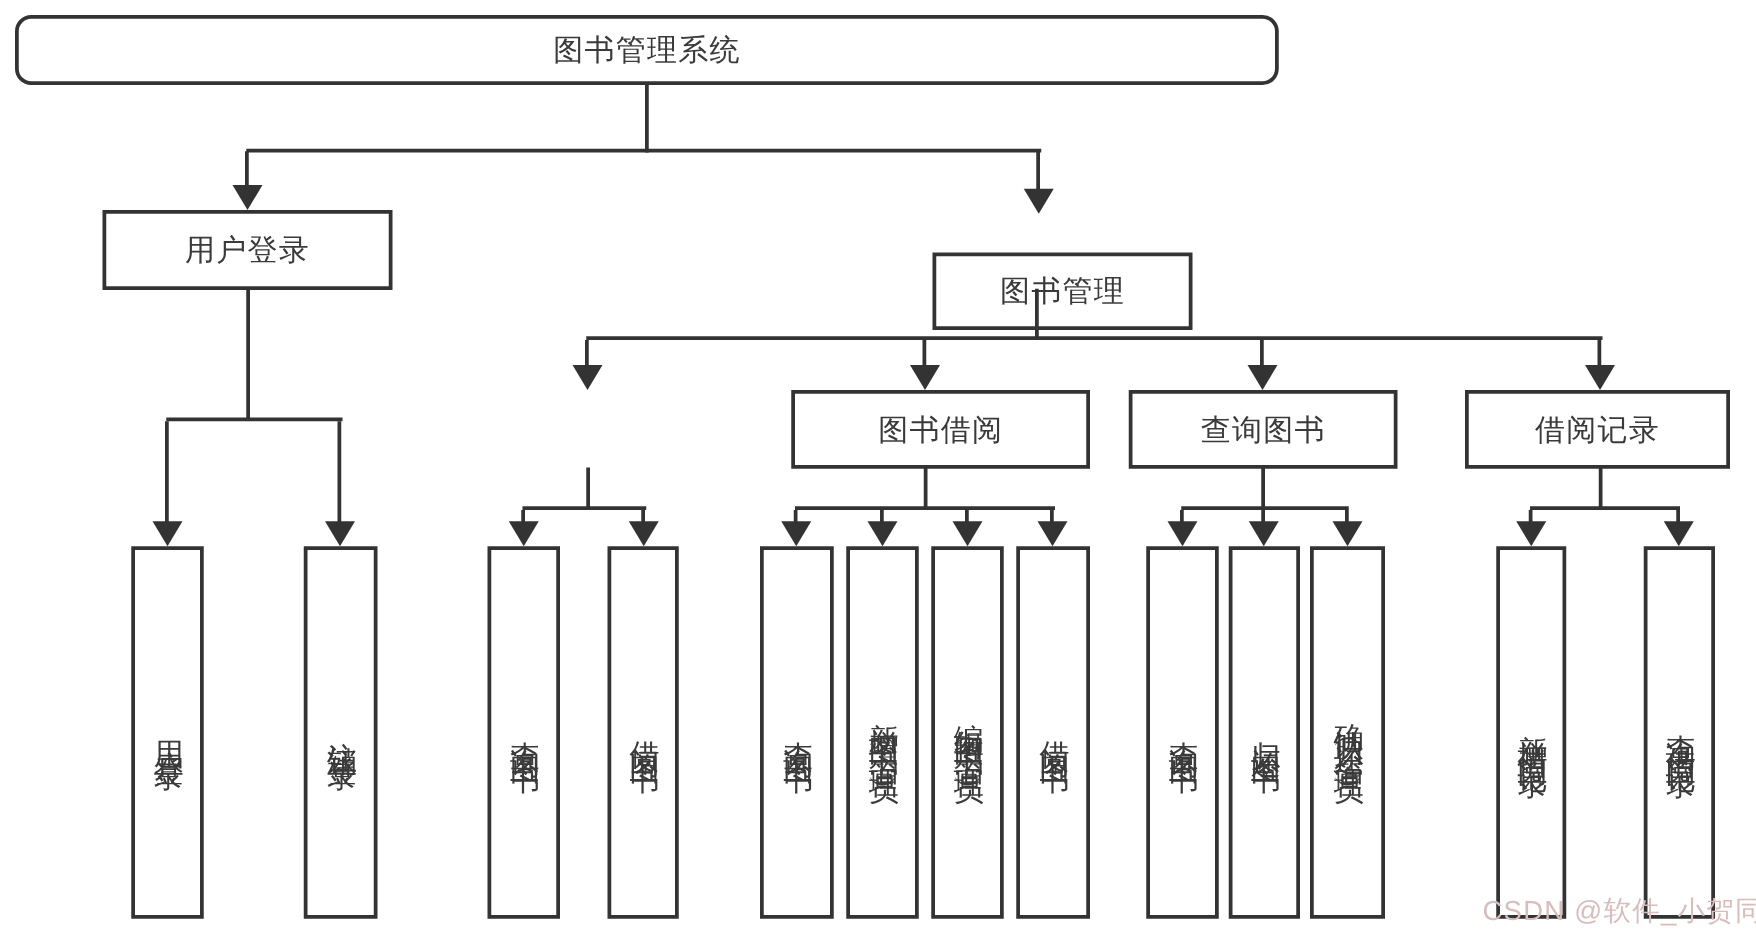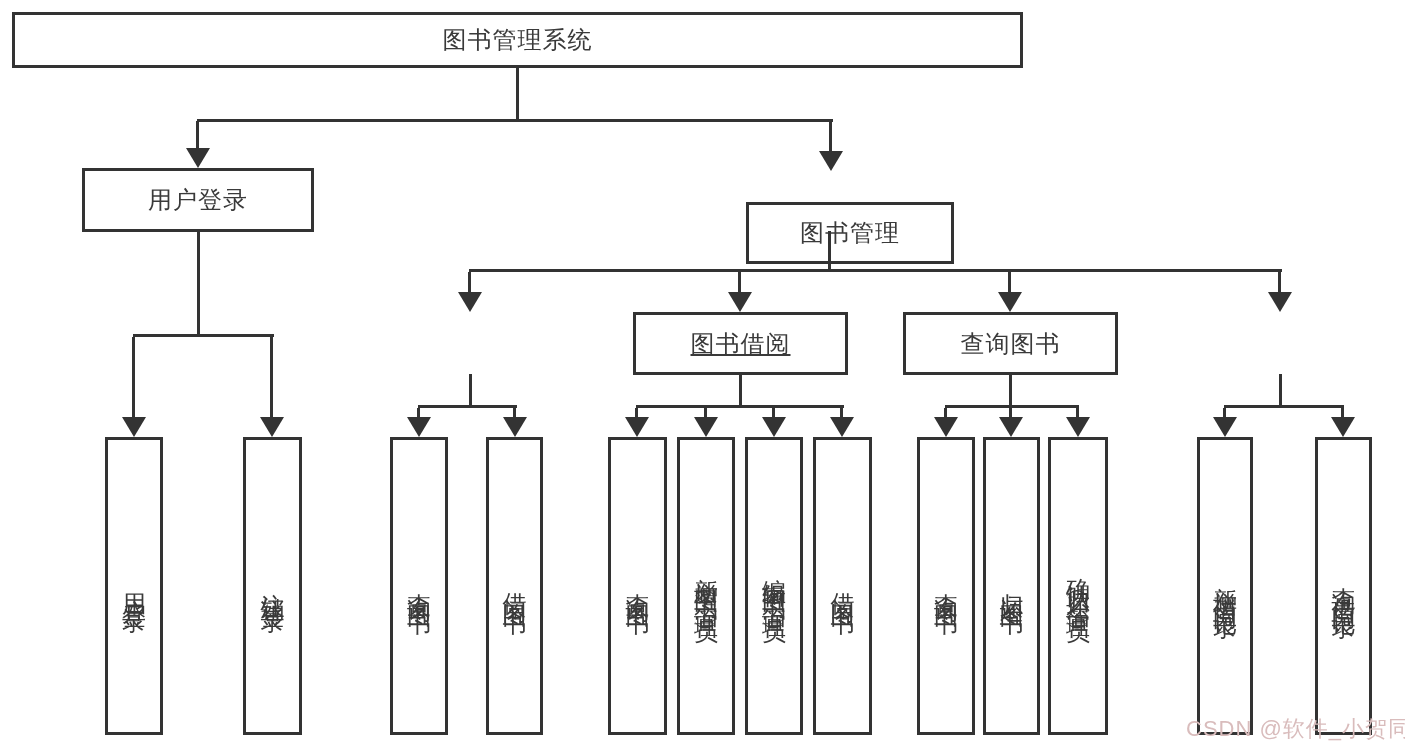--- a/index.html
+++ b/index.html
@@ -57,21 +57,21 @@
     letter-spacing:1px;
     z-index:5;
     white-space:nowrap;
   }
 </style>
 </head>
 <body>
 
 <div id="canvas">
 
-  <div class="box" style="left:12px; top:12px; width:1011px; height:56px;">图书管理系统</div>
+  <div class="box" style="left:12px; top:12px; width:1011px; height:56px;border-radius:13px;">图书管理系统</div>
 
   <div class="vline" style="left:516px; top:66px; width:3px; height:56px;"></div>
   <div class="hline" style="left:197px; top:119px; width:636px; height:3px;"></div>
   <div class="arrow" style="left:186px; top:121px; height:47px;"></div>
   <div class="arrow" style="left:819px; top:121px; height:50px;"></div>
 
   <div class="box" style="left:82px; top:168px; width:232px; height:64px;">用户登录</div>
   <div class="box" style="left:746px; top:170px; width:208px; height:62px;margin-top:32px;">图书管理</div>
 
   <div class="vline" style="left:197px; top:230px; width:3px; height:106px;"></div>
@@ -79,22 +79,23 @@
   <div class="arrow" style="left:122px; top:337px; height:100px;"></div>
   <div class="arrow" style="left:260px; top:337px; height:100px;"></div>
 
   <div class="vline" style="left:828px; top:231px; width:3px; height:40px;"></div>
   <div class="hline" style="left:469px; top:269px; width:813px; height:3px;"></div>
   <div class="arrow" style="left:458px; top:272px; height:40px;"></div>
   <div class="arrow" style="left:728px; top:272px; height:40px;"></div>
   <div class="arrow" style="left:998px; top:272px; height:40px;"></div>
   <div class="arrow" style="left:1268px; top:272px; height:40px;"></div>
 
-  <div class="box" style="left:633px; top:312px; width:215px; height:63px;text-decoration:underline;">图书借阅</div>
+  <div class="box" style="left:633px; top:312px; width:239px; height:63px;">图书借阅</div>
   <div class="box" style="left:903px; top:312px; width:215px; height:63px;">查询图书</div>
+  <div class="box" style="left:1172px; top:312px; width:212px; height:63px;">借阅记录</div>
 
   <div class="vline" style="left:469px; top:374px; width:3px; height:33px;"></div>
   <div class="hline" style="left:418px; top:405px; width:99px; height:3px;"></div>
   <div class="arrow" style="left:407px; top:408px; height:29px;"></div>
   <div class="arrow" style="left:503px; top:408px; height:29px;"></div>
 
   <div class="vline" style="left:739px; top:374px; width:3px; height:33px;"></div>
   <div class="hline" style="left:636px; top:405px; width:208px; height:3px;"></div>
   <div class="arrow" style="left:625px; top:408px; height:29px;"></div>
   <div class="arrow" style="left:694px; top:408px; height:29px;"></div>

